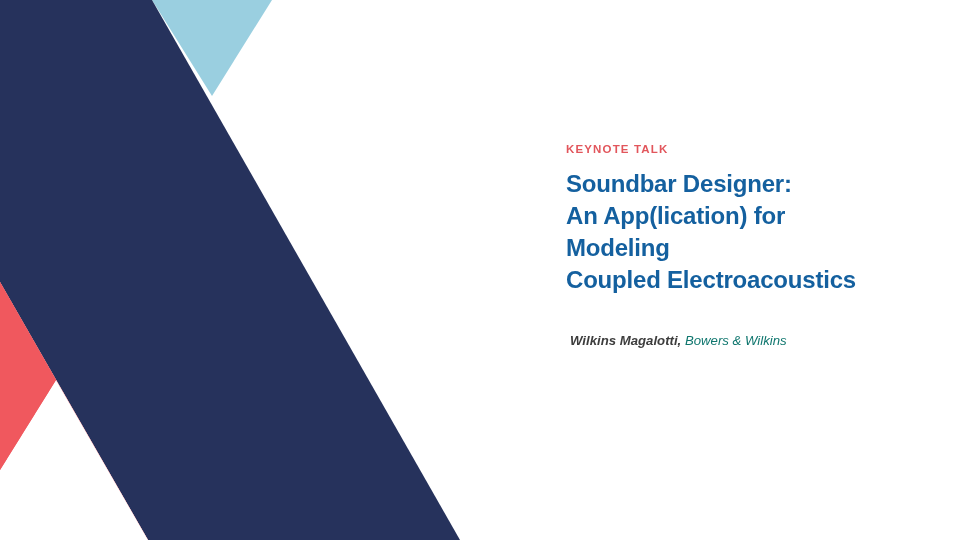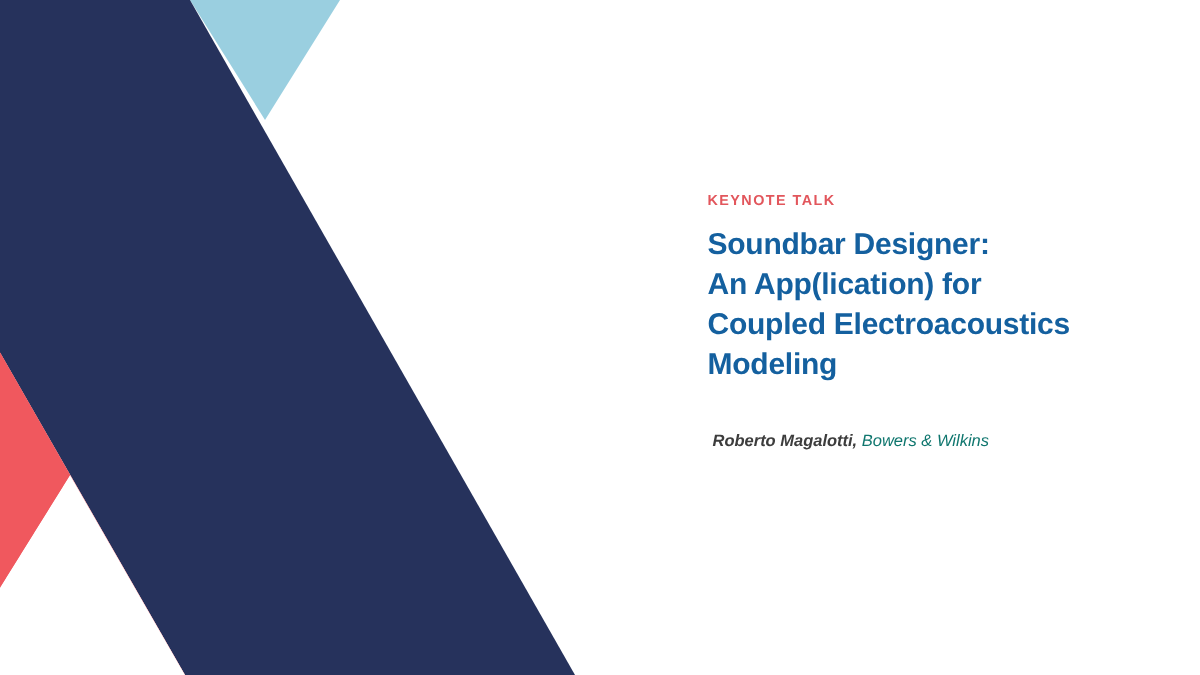--- a/index.html
+++ b/index.html
@@ -23,21 +23,21 @@
   .deco-layer {
     position: absolute;
     left: 0;
     top: 0;
     width: 960px;
     height: 540px;
   }
   .content {
     position: absolute;
     left: 566px;
-    top: 155px;
+    top: 143px;
     width: 386px;
   }
   .eyebrow {
     font-family: "Liberation Sans", sans-serif;
     font-size: 11.5px;
     font-weight: bold;
     letter-spacing: 1.15px;
     color: #E2565C;
     line-height: 1.2;
     margin: 0 0 11px 0;
@@ -87,24 +87,24 @@
     <polygon points="0,282 56,380 0,470" fill="#F0585E"></polygon>
   </svg>
 
   <div class="content">
 
     <div class="eyebrow">KEYNOTE TALK</div>
 
     <h1 class="title">
       <span class="tline">Soundbar Designer:</span>
       <span class="tline">An App(lication) for</span>
+      <span class="tline">Modeling</span>
       <span class="tline">Coupled Electroacoustics</span>
-      <span class="tline">Modeling</span>
     </h1>
 
     <div class="byline">
-      <span class="author">Roberto Magalotti,</span>
+      <span class="author">Wilkins Magalotti,</span>
       <span class="affiliation">Bowers &amp; Wilkins</span>
     </div>
 
   </div>
 
 </div>
 
 </body></html>

